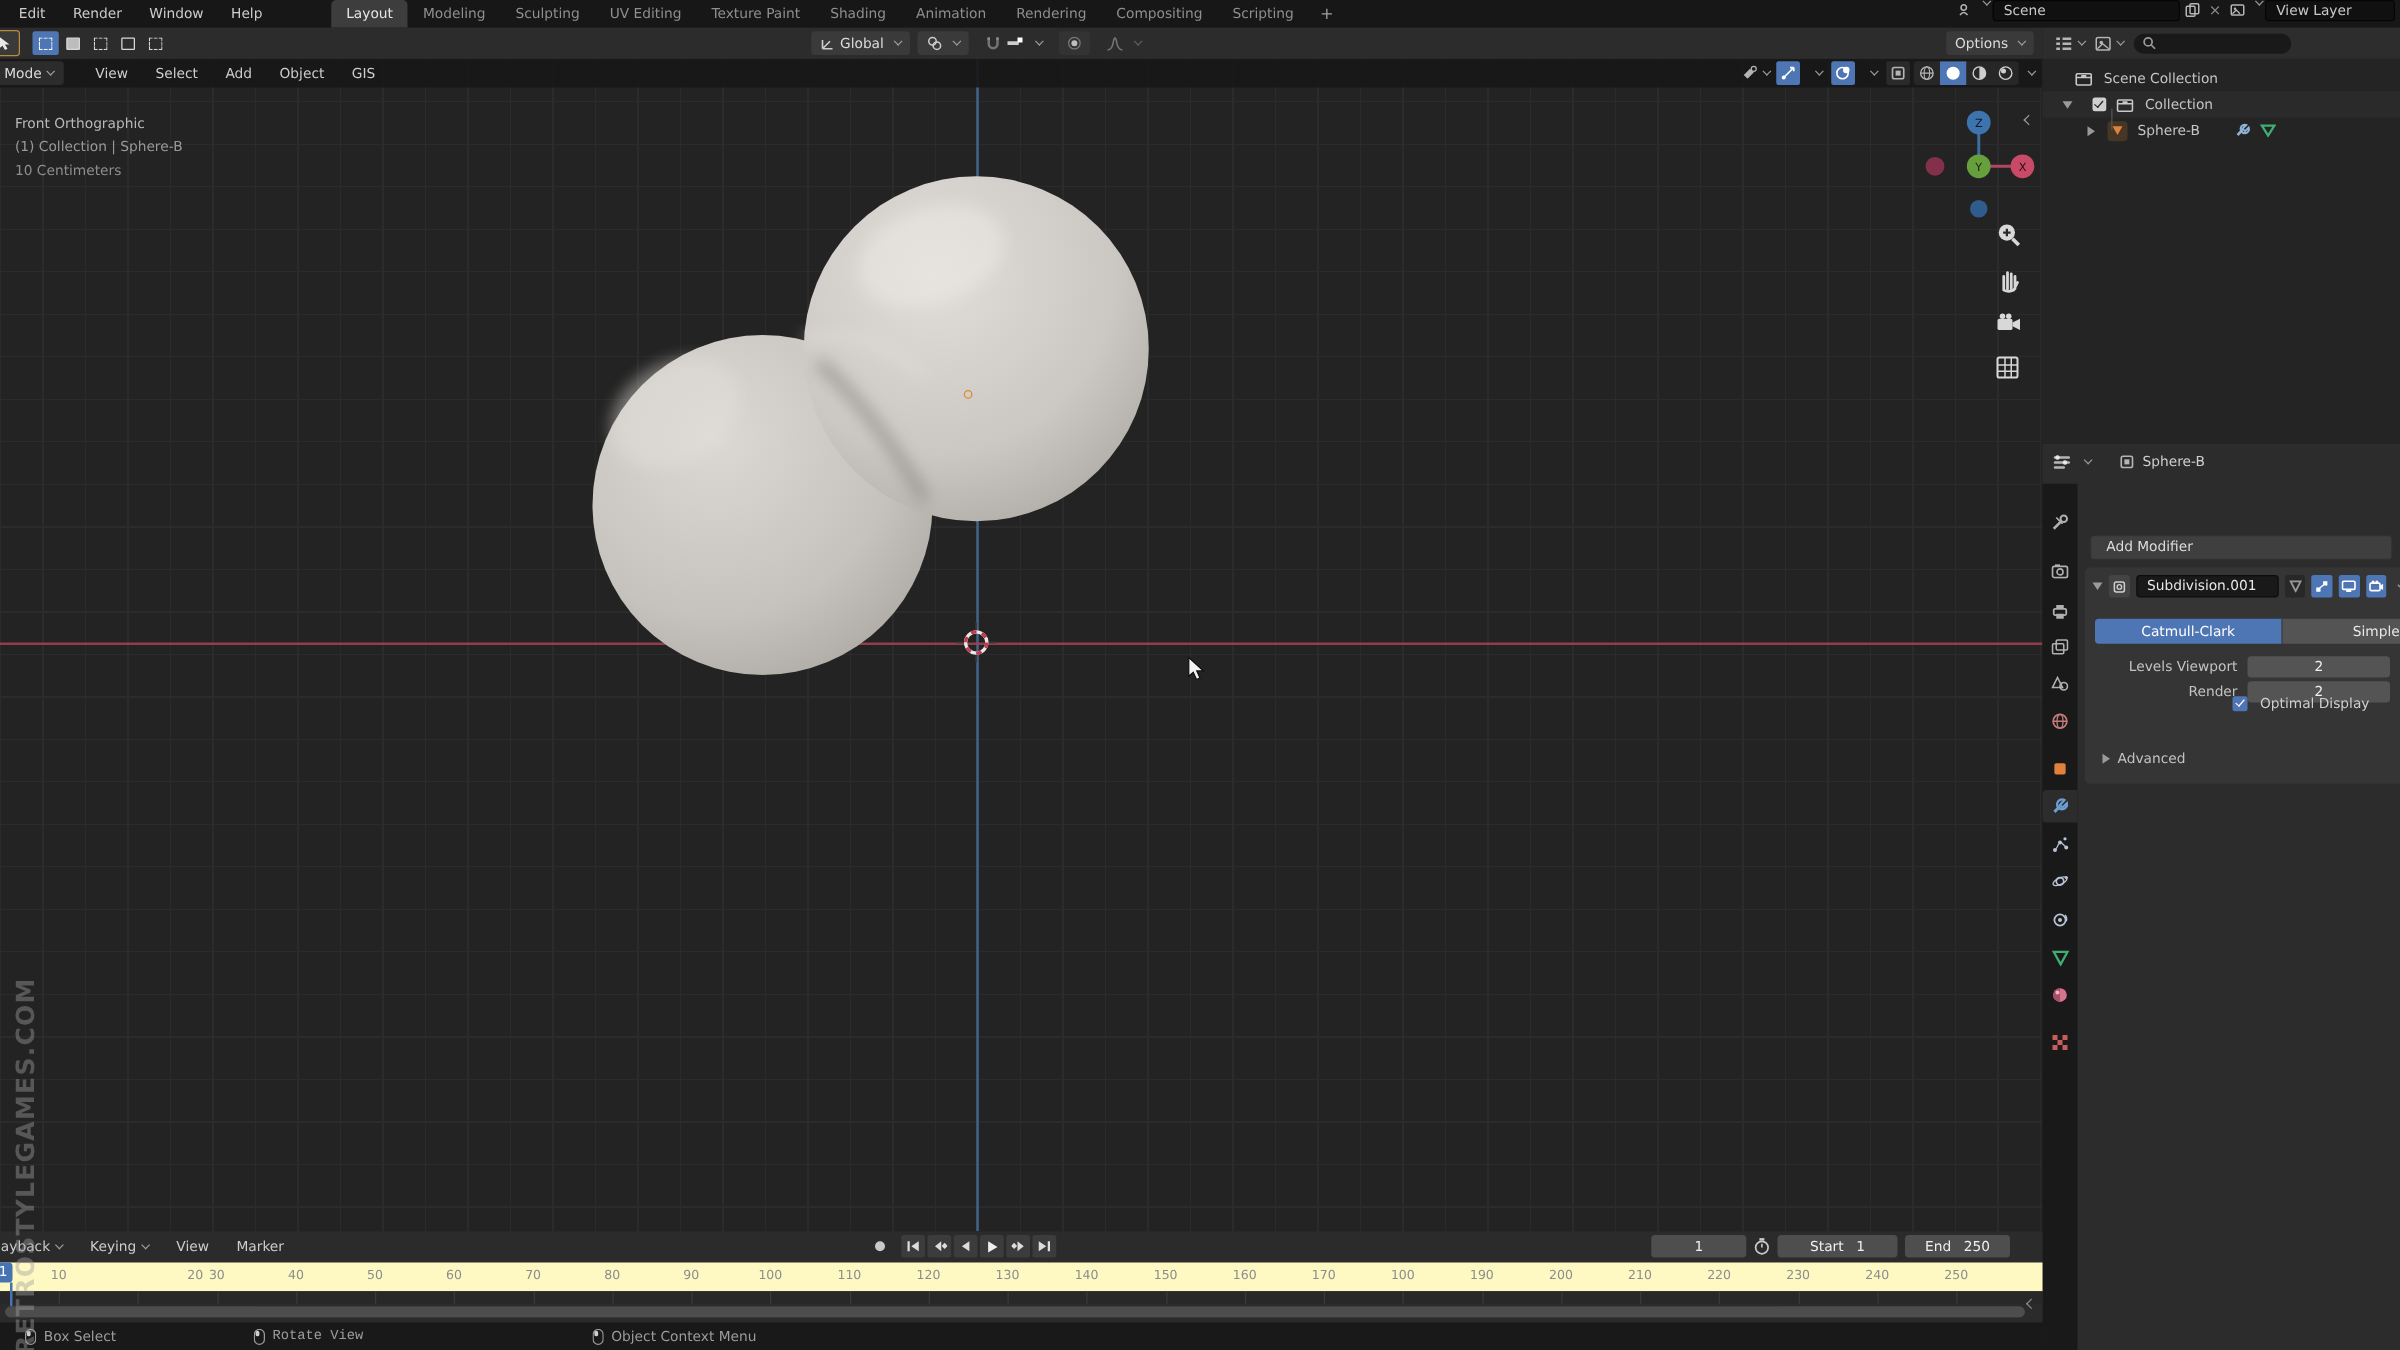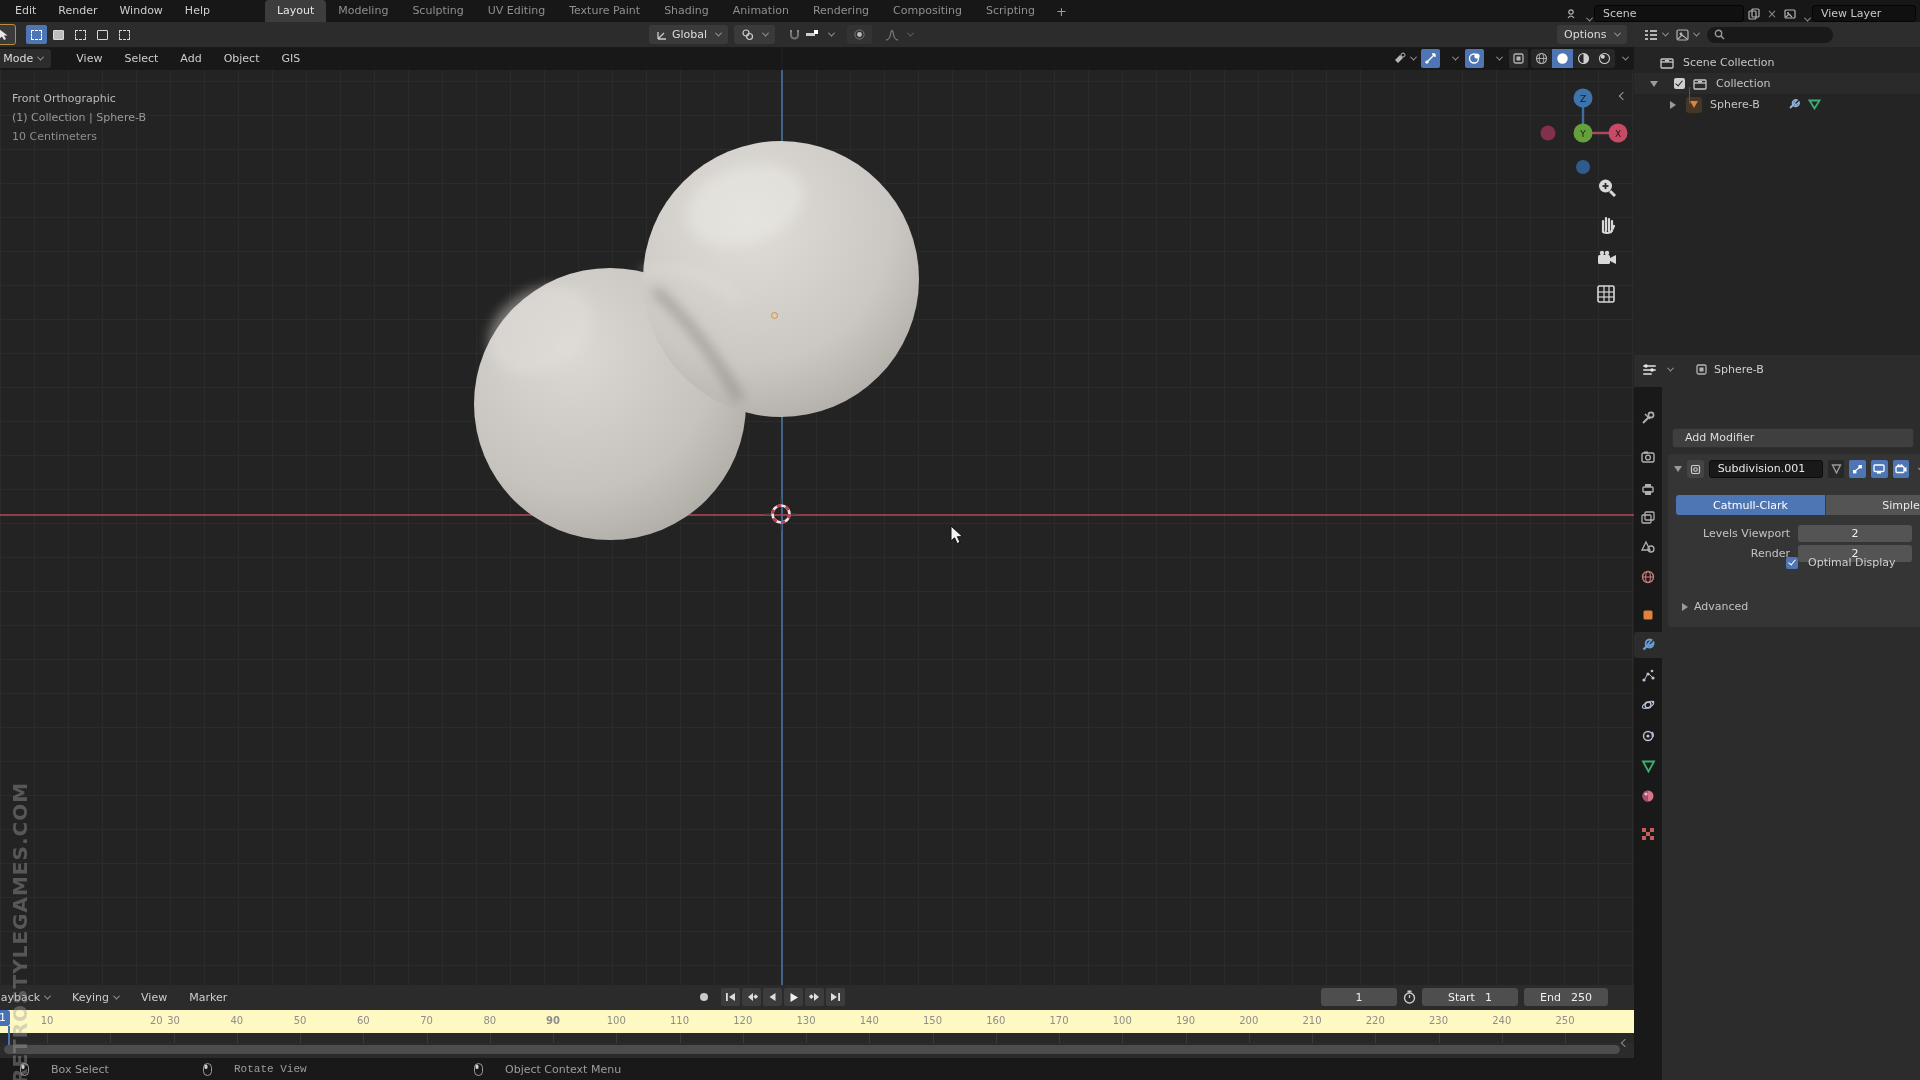--- a/index.html
+++ b/index.html
@@ -8,21 +8,21 @@
 .abs{position:absolute}
 .chev{display:inline-block;width:5px;height:5px;border-right:1.4px solid #9e9e9e;border-bottom:1.4px solid #9e9e9e;transform:rotate(45deg) translate(-1px,-1px);margin-left:5px;vertical-align:middle}
 
 #topbar{left:0;top:0;width:1920px;height:22px;background:#171717;display:flex;align-items:center;z-index:30}
 #topbar-menus{display:flex;margin-left:4px}
 .menu-item{padding:0 11px;line-height:22px;color:#cdcdcd;cursor:default}
 #topbar-tabs{display:flex;margin-left:44px;height:22px;align-items:flex-end}
 .ws-tab{padding:3px 12px 4px 12px;color:#8f8f8f;border-radius:4px 4px 0 0;line-height:15px}
 .ws-tab.active{background:#3d3d3d;color:#e6e6e6}
 #ws-add{color:#9e9e9e;padding:0 9px;font-size:13px}
-#topbar-right{position:absolute;right:0;top:0;height:22px;display:flex;align-items:flex-end;gap:2px;padding-right:4px}
+#topbar-right{position:absolute;right:0;top:0;height:22px;display:flex;align-items:flex-start;gap:2px;padding-right:4px}
 .tb-field{background:#101010;border:1px solid #050505;border-radius:3px;height:17px;line-height:15px;padding:0 8px;color:#c9c9c9}
 .tb-ibtn{width:16px;height:16px;display:flex;align-items:center;justify-content:center}
 
 #toolrow{left:0;top:22px;width:1634px;height:25px;background:#2c2c2c;z-index:25}
 #active-tool{left:-10px;top:2px;width:26px;height:21px;border:1px solid #b78c3f;border-radius:3px;background:#3a3a3a;display:flex;align-items:center;justify-content:center}
 #select-modes{left:26px;top:3px;display:flex;gap:1px}
 .selmode{width:21px;height:19px;background:#2c2c2c;border-radius:2px;display:flex;align-items:center;justify-content:center}
 .selmode.active{background:#4f76b4}
 .dashbox{width:11px;height:10px;border:1.2px dashed #d8d8d8;border-radius:1px}
 #xform-group{left:649px;top:3px;display:flex;align-items:center;gap:6px}
@@ -98,21 +98,21 @@
 .tick-label{position:absolute;top:5px;transform:translateX(-50%);color:#8d8d8d;font-size:10px}
 #track{position:absolute;left:0;top:48px;width:1634px;height:10px;background:#282828}
 .tick-line{position:absolute;top:0;width:1px;height:10px;background:#3a3a3a}
 #tl-scroll{position:absolute;left:4px;top:60px;width:1616px;height:9px;background:#1e1e1e;border-radius:5px}
 #tl-thumb{position:absolute;left:0;top:0;width:1616px;height:9px;background:#4d4d4d;border-radius:5px}
 #playhead{position:absolute;left:-12px;top:25px;width:22px;height:16px;background:#4772b3;border-radius:3px;color:#fff;text-align:right;line-height:16px;padding-right:4px;z-index:5}
 #playhead-line{position:absolute;left:8px;top:41px;width:2px;height:19px;background:#4772b3;z-index:5}
 #tl-collapse{position:absolute;left:1622px;top:55px;width:6px;height:6px;border-left:1.6px solid #888;border-bottom:1.6px solid #888;transform:rotate(45deg)}
 
 #statusbar{left:0;top:1058px;width:1634px;height:22px;background:#191919;z-index:25}
-.status-item{position:absolute;top:0;height:22px;display:flex;align-items:center;gap:22px;color:#9c9c9c}
+.status-item{position:absolute;top:0;height:22px;display:flex;align-items:center;gap:6px;color:#9c9c9c}
 
 #watermark{left:8px;top:828px;height:256px;writing-mode:vertical-rl;transform:rotate(180deg);font-size:20px;font-weight:bold;letter-spacing:1px;color:rgba(160,160,160,.42);z-index:50}
 svg{display:block}
 </style>
 </head>
 <body>
 
 <div id="topbar" class="abs">
   <div id="topbar-menus">
       <div class="menu-item">Edit</div>
@@ -706,21 +706,21 @@
   </div>
   <div id="ruler">
       <span class="tick-label" style="left: 47px;">10</span>
       <span class="tick-label" style="left: 110.25px; margin-left: 46px;">20</span>
       <span class="tick-label" style="left: 173.5px;">30</span>
       <span class="tick-label" style="left: 236.75px;">40</span>
       <span class="tick-label" style="left: 300px;">50</span>
       <span class="tick-label" style="left: 363.25px;">60</span>
       <span class="tick-label" style="left: 426.5px;">70</span>
       <span class="tick-label" style="left: 489.75px;">80</span>
-      <span class="tick-label" style="left: 553px; font-weight: bold;">90</span>
+      <span class="tick-label" style="left: 553px;">90</span>
       <span class="tick-label" style="left: 616.25px;">100</span>
       <span class="tick-label" style="left: 679.5px;">110</span>
       <span class="tick-label" style="left: 742.75px;">120</span>
       <span class="tick-label" style="left: 806px;">130</span>
       <span class="tick-label" style="left: 869.25px;">140</span>
       <span class="tick-label" style="left: 932.5px;">150</span>
       <span class="tick-label" style="left: 995.75px;">160</span>
       <span class="tick-label" style="left: 1059px;">170</span>
       <span class="tick-label" style="left: 1122.25px;">100</span>
       <span class="tick-label" style="left: 1185.5px;">190</span>

